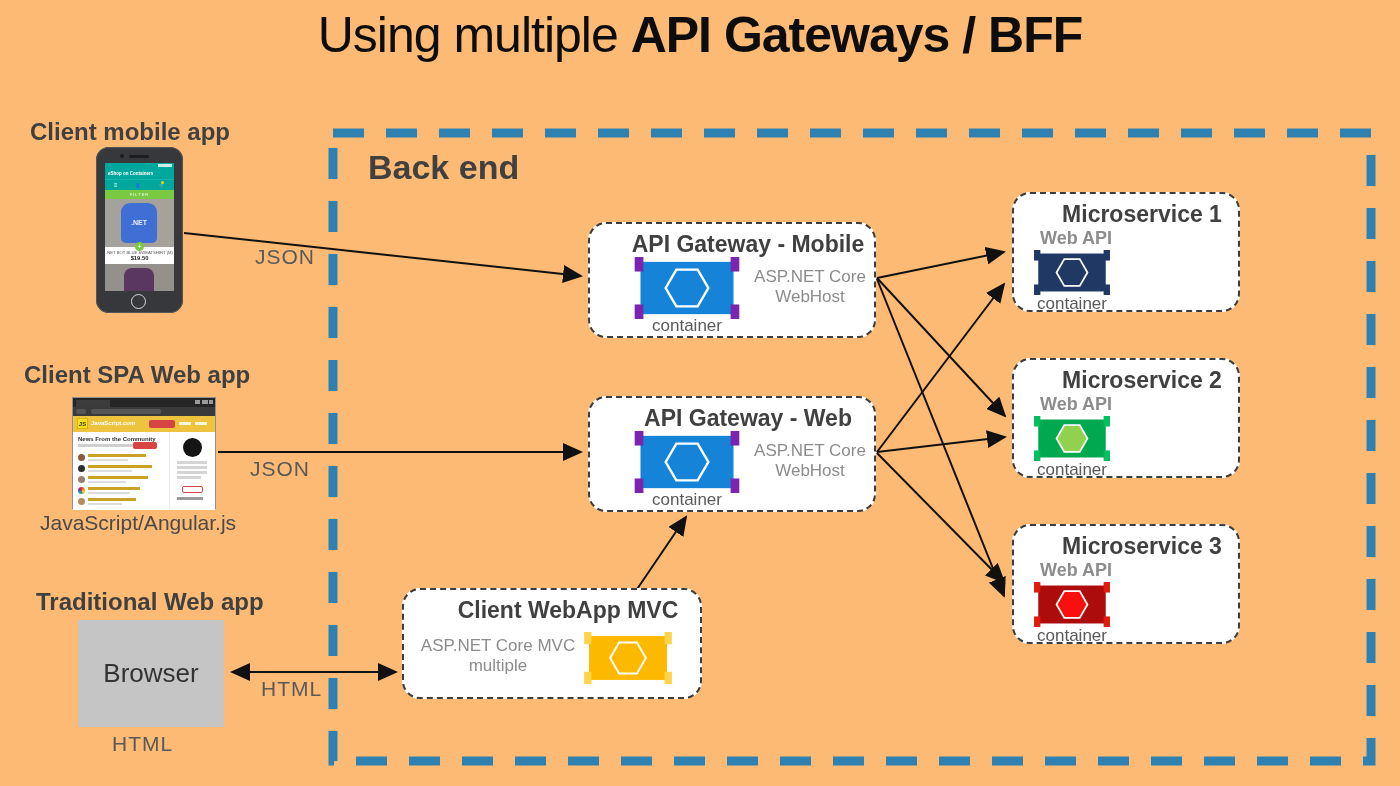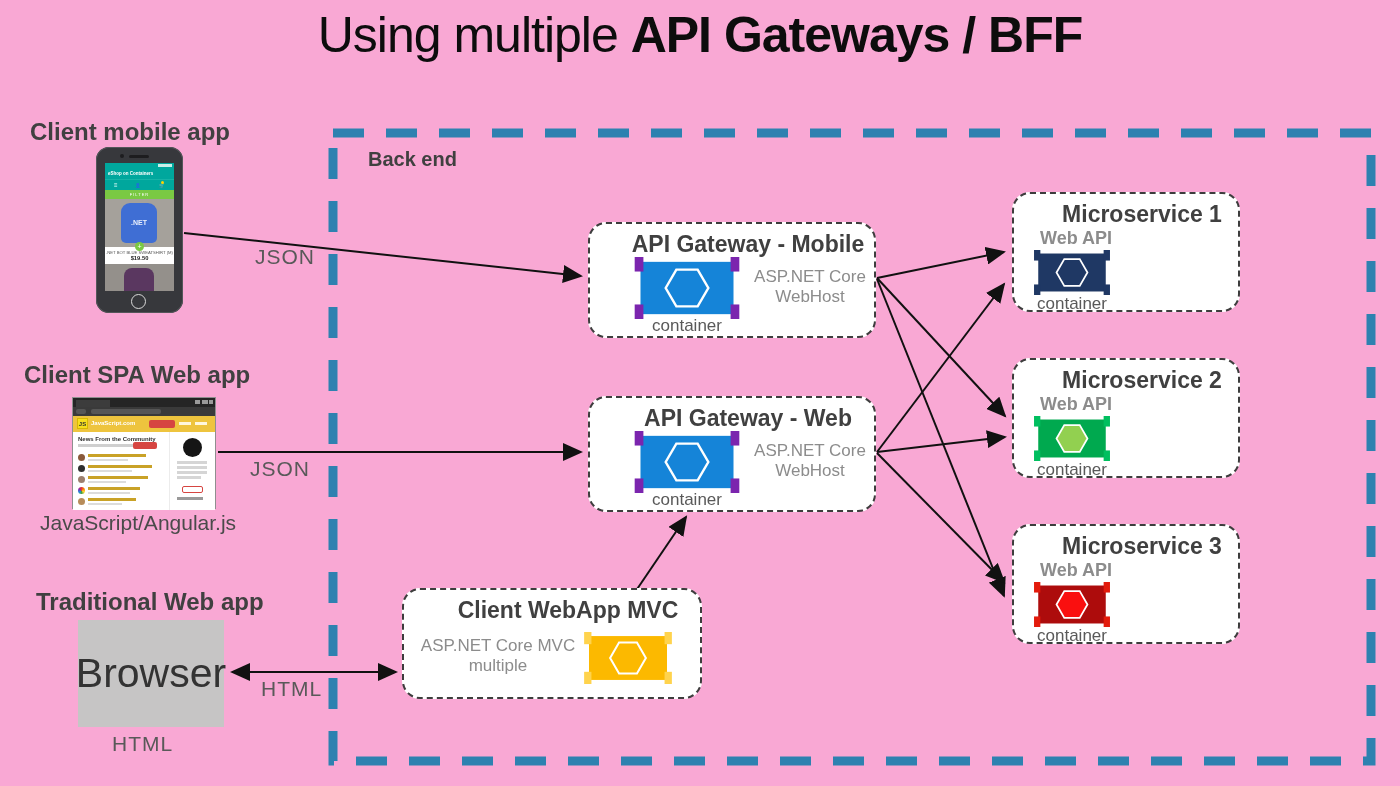--- a/index.html
+++ b/index.html
@@ -1,47 +1,47 @@
 <!DOCTYPE html>
 <html><head>
 <meta charset="utf-8">
 <style>
   * { margin:0; padding:0; box-sizing:border-box; }
   body { background:#fff; font-family:"Liberation Sans", sans-serif; }
-  .canvas { position:relative; width:1400px; height:786px; background:#f9a8d4; overflow:hidden; }
+  .canvas { position:relative; width:1400px; height:786px; background:#fdba74; overflow:hidden; }
 
   
   .title { position:absolute; top:6px; left:0; width:100%; text-align:center;
            font-size:50px; color:#0d0d0d; letter-spacing:-1px; }
   .title .light { font-weight:400; }
   .title .bold  { font-weight:700; }
 
   
   svg.overlay { position:absolute; left:0; top:0; width:1400px; height:786px; z-index:1; }
 
   
   .h-label { position:absolute; font-weight:700; color:#404040; font-size:24px; z-index:2; }
-  .backend-label { position:absolute; left:368px; top:148px; font-size:20px; font-weight:700; color:#404040; z-index:2; }
+  .backend-label { position:absolute; left:368px; top:148px; font-size:34px; font-weight:700; color:#404040; z-index:2; }
   .wire-label { position:absolute; font-size:21px; color:#595959; z-index:2; letter-spacing:1px; }
   .sub-label  { position:absolute; font-size:21px; color:#4a4a4a; z-index:2; }
 
   
   .node { position:absolute; border:2px dashed #3d3d3d; border-radius:18px; background:#fff; z-index:2; }
   .node .node-title { text-align:center; font-weight:700; color:#404040; font-size:23px; margin-top:7px;padding-left:32px; }
   .tech-text { position:absolute; color:#8c8c8c; font-size:17px; line-height:20px; text-align:center; }
   .cont-label { position:absolute; color:#595959; font-size:17px; text-align:center; }
   .cicon { position:absolute; }
 
   
   .ms-api { position:absolute; color:#8c8c8c; font-size:18px;font-weight:bold; }
 
   
   .browser-box { position:absolute; left:78px; top:620px; width:146px; height:107px; background:#c6c5c5;
                  display:flex; align-items:center; justify-content:center; z-index:2; }
-  .browser-box span { font-size:41px; color:#333; }
+  .browser-box span { font-size:26px; color:#333; }
 
   
   .phone { position:absolute; left:96px; top:147px; width:87px; height:166px; background:#37383c;
            border-radius:13px; z-index:2; box-shadow:inset 0 0 0 1px #55565a; }
   .phone .slot { position:absolute; top:8px; left:33px; width:20px; height:3px; background:#1d1d1f; border-radius:2px; }
   .phone .cam  { position:absolute; top:7px; left:24px; width:4px; height:4px; background:#1d1d1f; border-radius:50%; }
   .phone .home { position:absolute; bottom:4px; left:35px; width:15px; height:15px; border:1.5px solid #d9d9d9; border-radius:50%; }
   .screen { position:absolute; left:9px; top:16px; width:69px; height:128px; background:#fff; overflow:hidden; }
   .p-status { height:5px; background:#00a79d; position:relative; }
   .p-status .sig { position:absolute; right:2px; top:1px; width:14px; height:3px; background:#c9efe9; }

